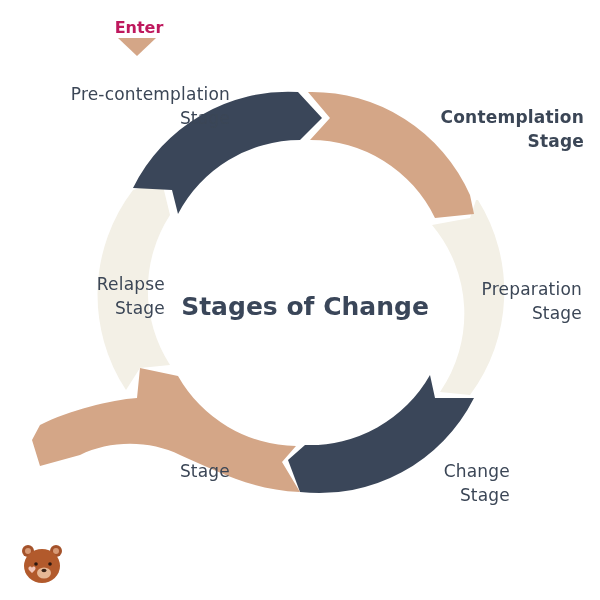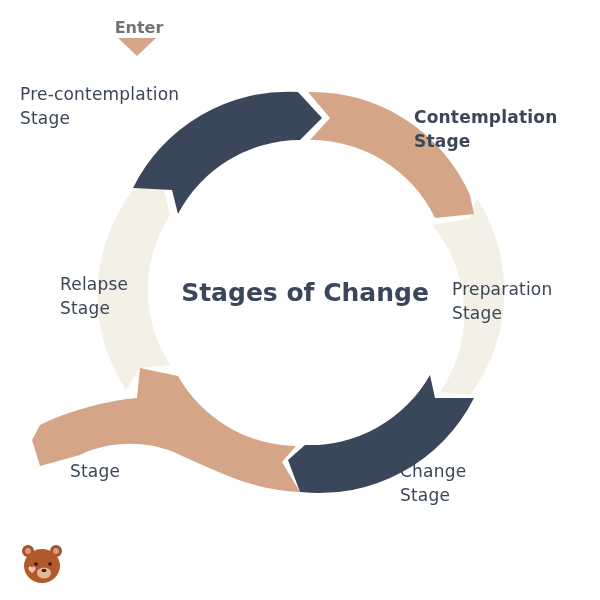--- a/index.html
+++ b/index.html
@@ -1,20 +1,20 @@
 <!DOCTYPE html>
 <html><head>
 <meta charset="utf-8">
 <style>
   html,body{margin:0;padding:0;background:#ffffff;}
   body{width:600px;height:600px;position:relative;overflow:hidden;font-family:"DejaVu Sans","Liberation Sans",sans-serif;}
   svg{position:absolute;left:0;top:0;}
-  .lbl{position:absolute;text-align:left;color:#3b4656;font-size:17px;line-height:24px;letter-spacing:0.2px;}
-  .title{position:absolute;left:150px;top:278px;width:310px;text-align:center;font-weight:bold;font-size:25px;color:#3a4659;}
-  .enter{position:absolute;left:104px;top:18px;width:70px;text-align:center;font-weight:bold;font-size:16px;color:#737373;}
+  .lbl{position:absolute;text-align:right;color:#3b4656;font-size:17px;line-height:24px;letter-spacing:0.2px;}
+  .title{position:absolute;left:150px;top:292px;width:310px;text-align:center;font-weight:bold;font-size:25px;color:#3a4659;}
+  .enter{position:absolute;left:104px;top:18px;width:70px;text-align:center;font-weight:bold;font-size:16px;color:#be185d;}
   .logo{position:absolute;left:20px;top:543px;width:130px;height:42px;}
   .logo-text{position:absolute;left:50px;top:0px;font-family:"DejaVu Sans Mono","Liberation Mono",monospace;font-size:16px;line-height:20px;color:#5a4a40;}
   .logo-text .cap{color:#d8b69a;font-weight:bold;}
 </style>
 </head>
 <body>
 
 <svg width="600" height="600" viewBox="0 0 600 600">
 
   <polygon points="118,38 156,38 137,56" fill="#d4a687"></polygon>

